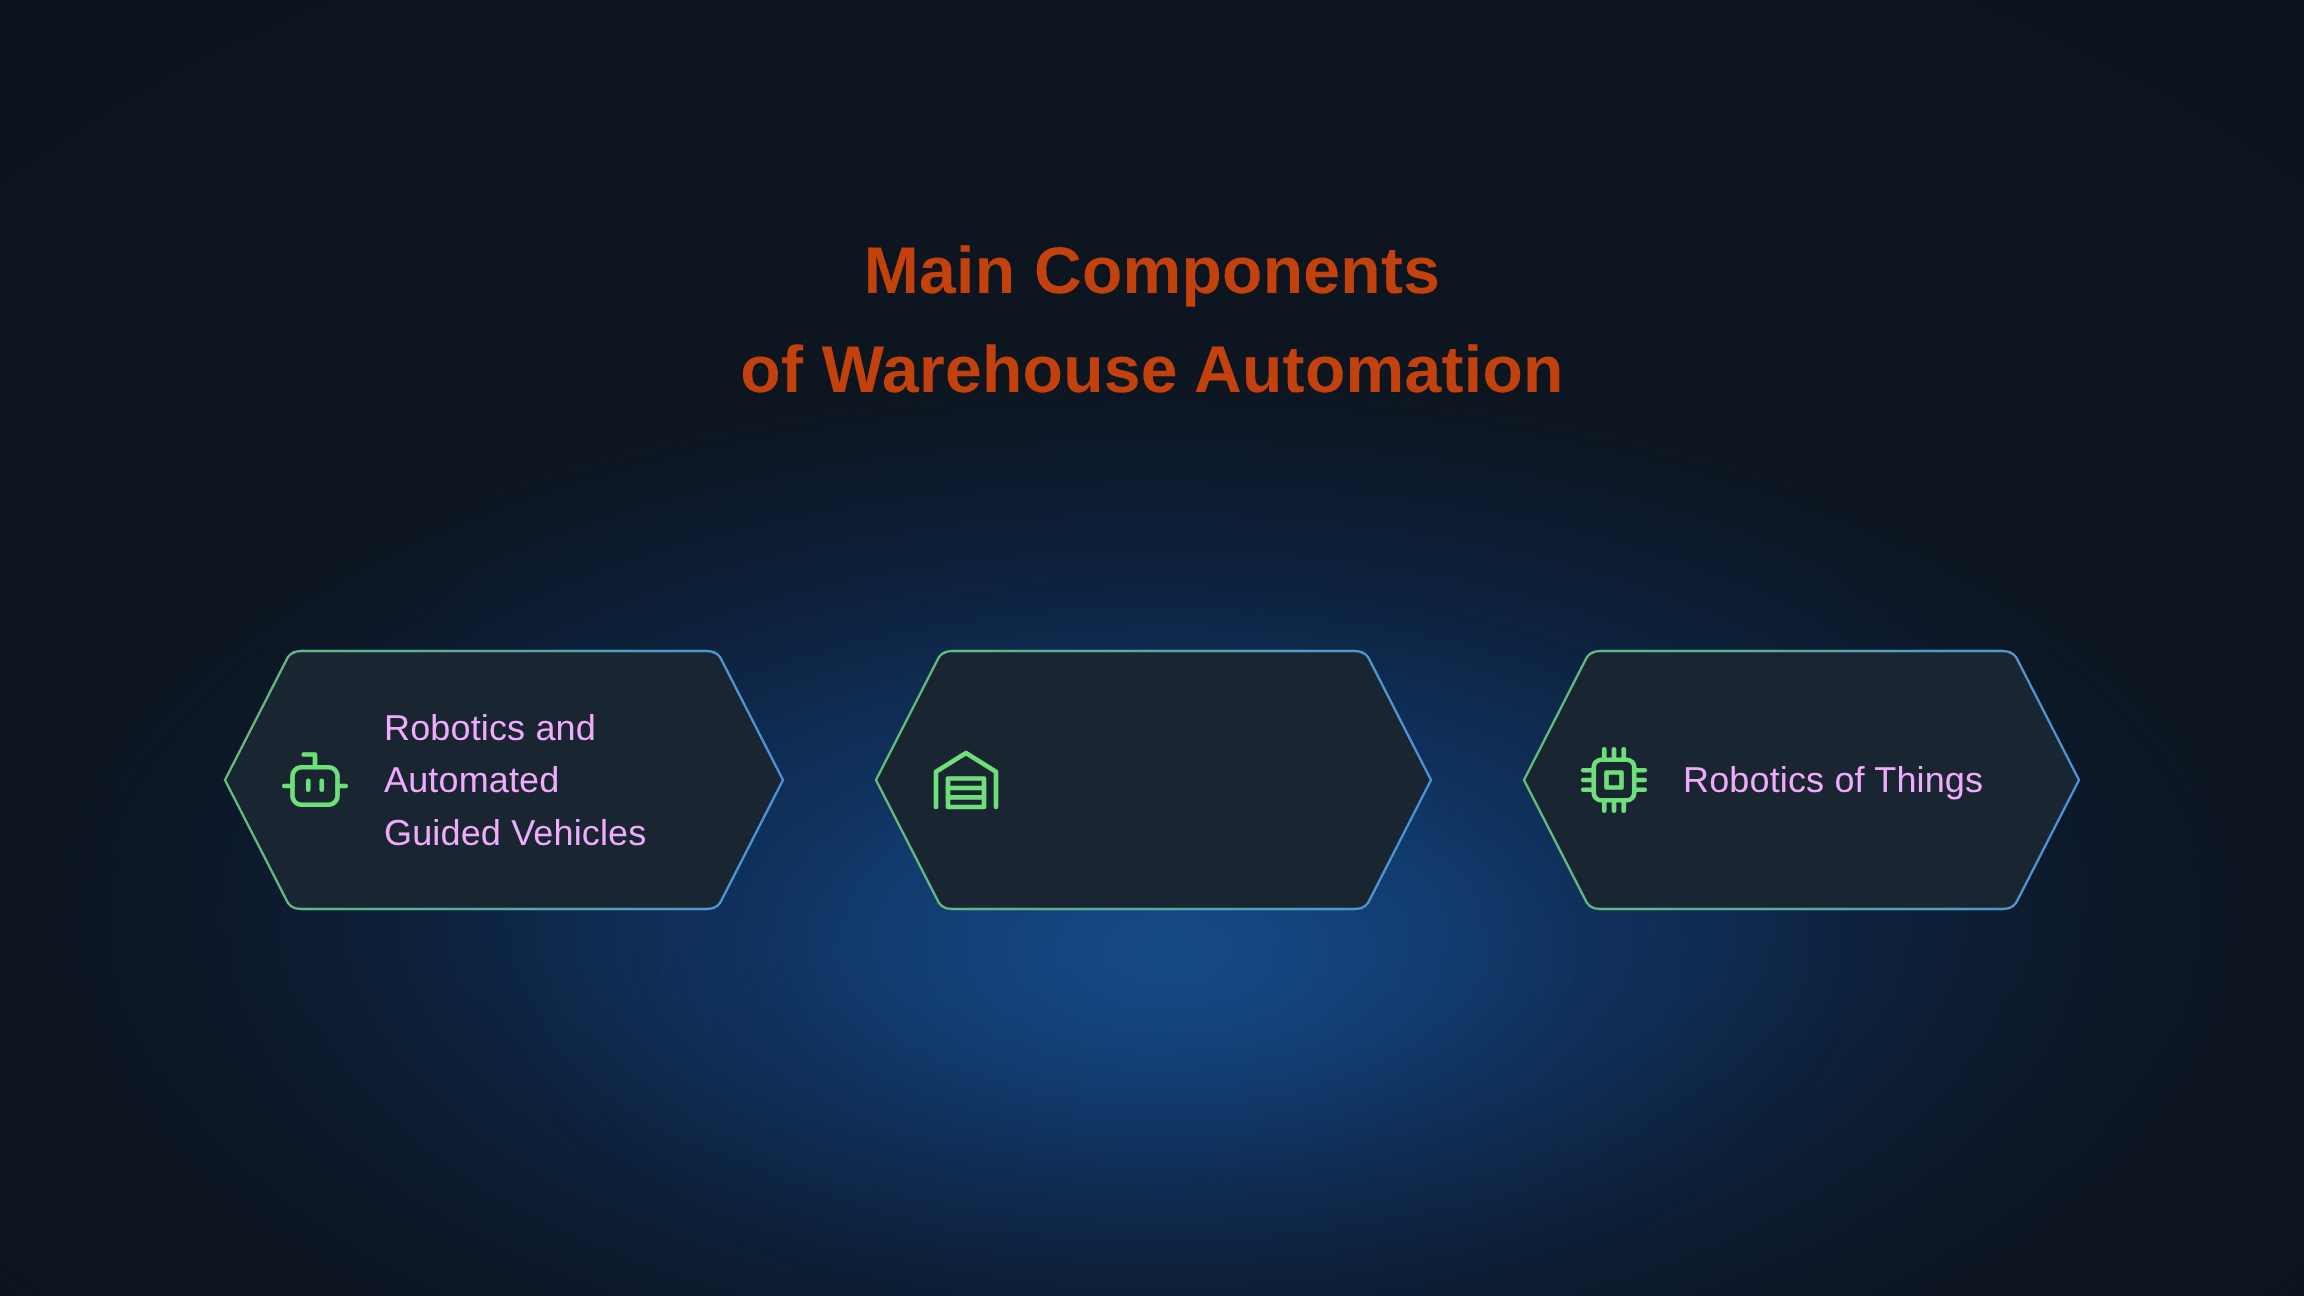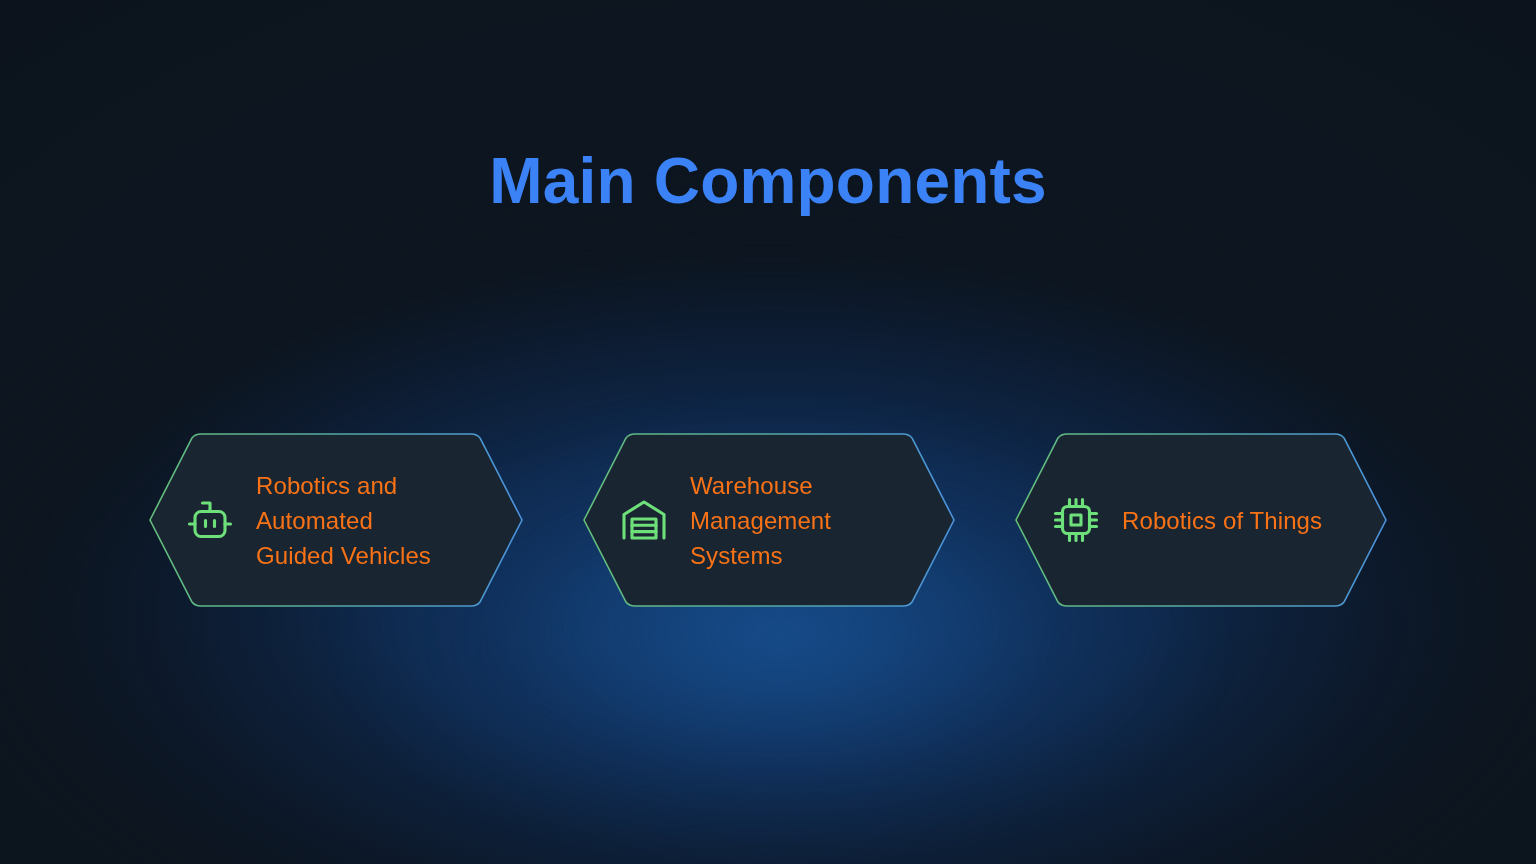--- a/index.html
+++ b/index.html
@@ -55,22 +55,22 @@
                  rgba(12,20,30,0.45) 74%,
                  rgba(11,18,27,0.88) 100%);
   }
 
   
   .title {
     position:absolute;
     left:0; top:148px;
     width:1536px;
     text-align:center;
-    color:#3b82f6;
-    font-size:64px;
+    color:#c2410c;
+    font-size:44px;
     font-weight:bold;
     line-height:66px;
     letter-spacing:0.2px;
   }
   .title-line { display:block; white-space:pre; }
 
   
   .cards {
     position:absolute;
     left:0; top:432px;
@@ -99,21 +99,21 @@
   }
 
   .icon-wrap {
     flex:0 0 auto;
     width:52px; height:52px;
     display:flex; align-items:center; justify-content:center;
   }
   .icon-wrap svg { display:block; }
 
   .card-label {
-    color:#f97316;
+    color:#f0abfc;
     font-size:24px;
     line-height:35px;
     font-weight:normal;
     white-space:pre-line;
     letter-spacing:0.1px;
   }
 
   
   #card-0 { left:148px;  width:376px; }
   #card-1 { left:582px;  width:374px; }
@@ -124,20 +124,21 @@
 
 <div id="stage">
 
   <div class="bg-base"></div>
   <div class="bg-glow-main"></div>
   <div class="bg-glow-core"></div>
   <div class="bg-vignette"></div>
 
   <div class="title">
     <span class="title-line">Main Components</span>
+    <span class="title-line">of Warehouse Automation</span>
   </div>
 
   <div class="cards">
 
     <div class="card" id="card-0">
       <svg class="card-svg" viewBox="0 0 376 176" preserveAspectRatio="none">
         <defs>
           <linearGradient id="grad0" x1="0" y1="0" x2="1" y2="0">
             <stop offset="0%" stop-color="#63bf7b"></stop>
             <stop offset="48%" stop-color="#57a9a0"></stop>
@@ -176,23 +177,20 @@
       </svg>
       <div class="card-inner">
         <span class="icon-wrap">
           <svg width="52" height="52" viewBox="0 0 52 52" fill="none" stroke="#6ee07a" stroke-width="3.1" stroke-linecap="round" stroke-linejoin="round">
             <path d="M6 44 V 20.5 L 26 8 L 46 20.5 V 44"></path>
             <rect x="14" y="25" width="24" height="19"></rect>
             <path d="M14 31.3 H 38"></path>
             <path d="M14 37.6 H 38"></path>
           </svg>
         </span>
-        <span class="card-label">Warehouse
-Management
-Systems</span>
       </div>
     </div>
 
     <div class="card" id="card-2">
       <svg class="card-svg" viewBox="0 0 374 176" preserveAspectRatio="none">
         <defs>
           <linearGradient id="grad2" x1="0" y1="0" x2="1" y2="0">
             <stop offset="0%" stop-color="#63bf7b"></stop>
             <stop offset="48%" stop-color="#57a9a0"></stop>
             <stop offset="100%" stop-color="#4a93dd"></stop>

